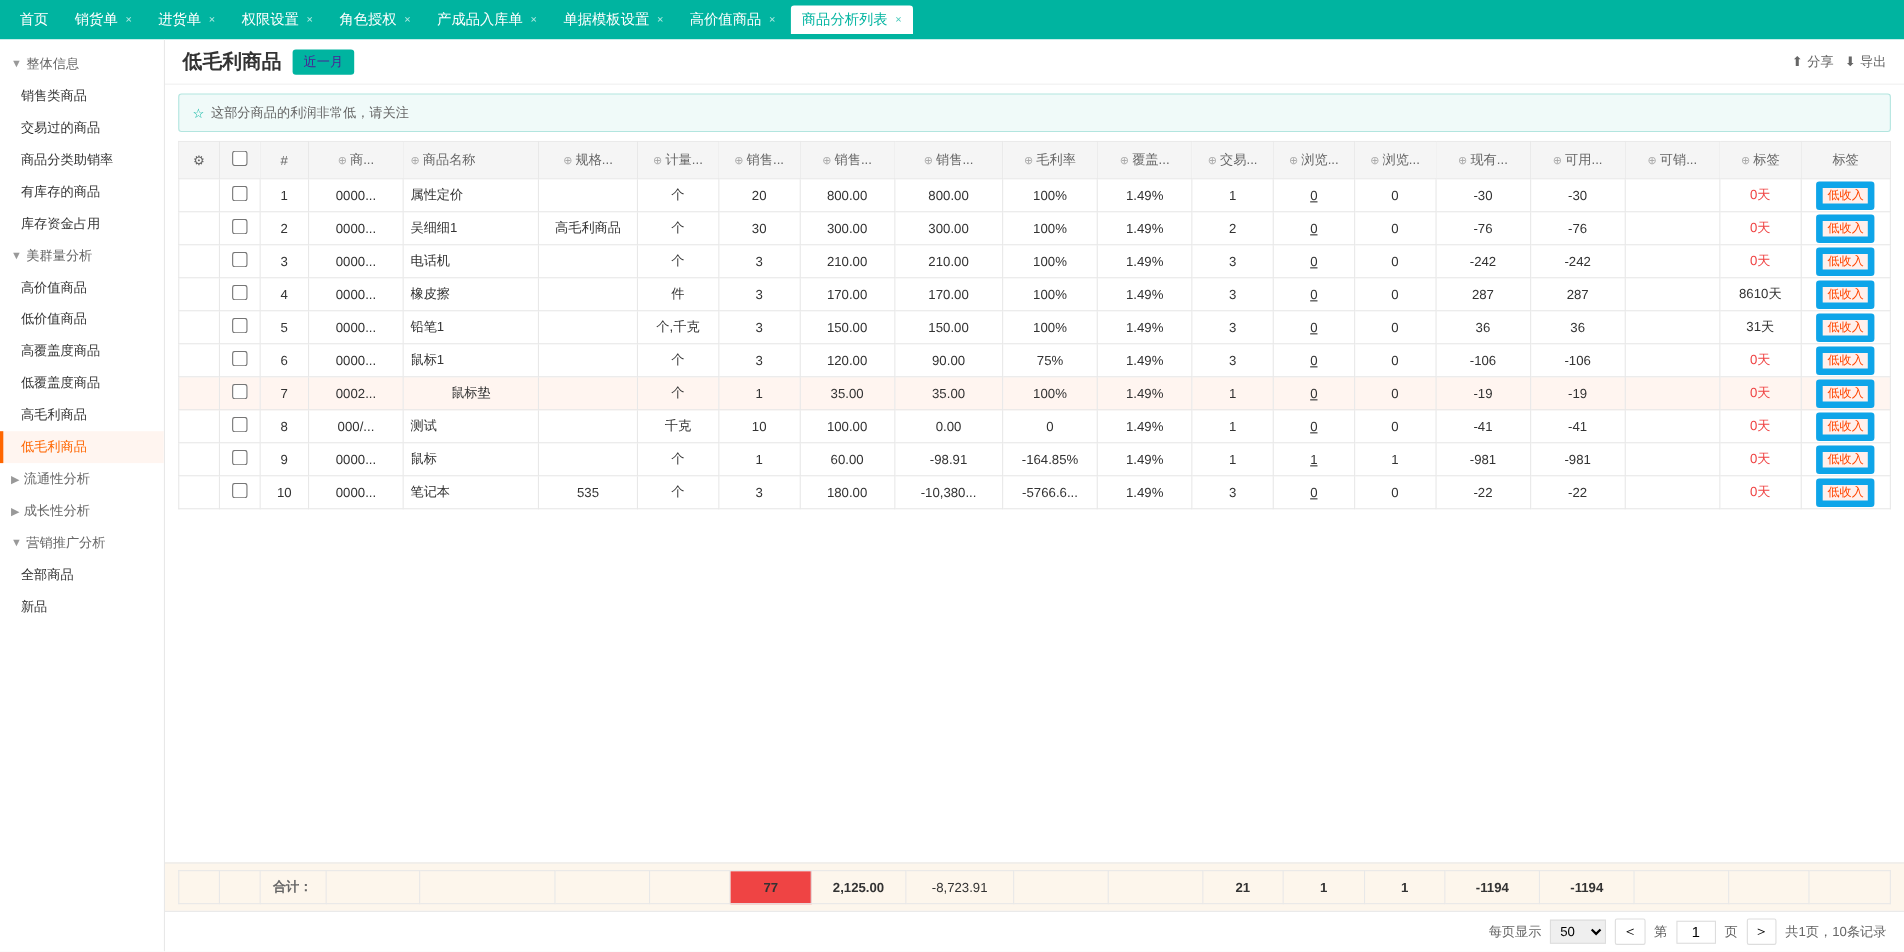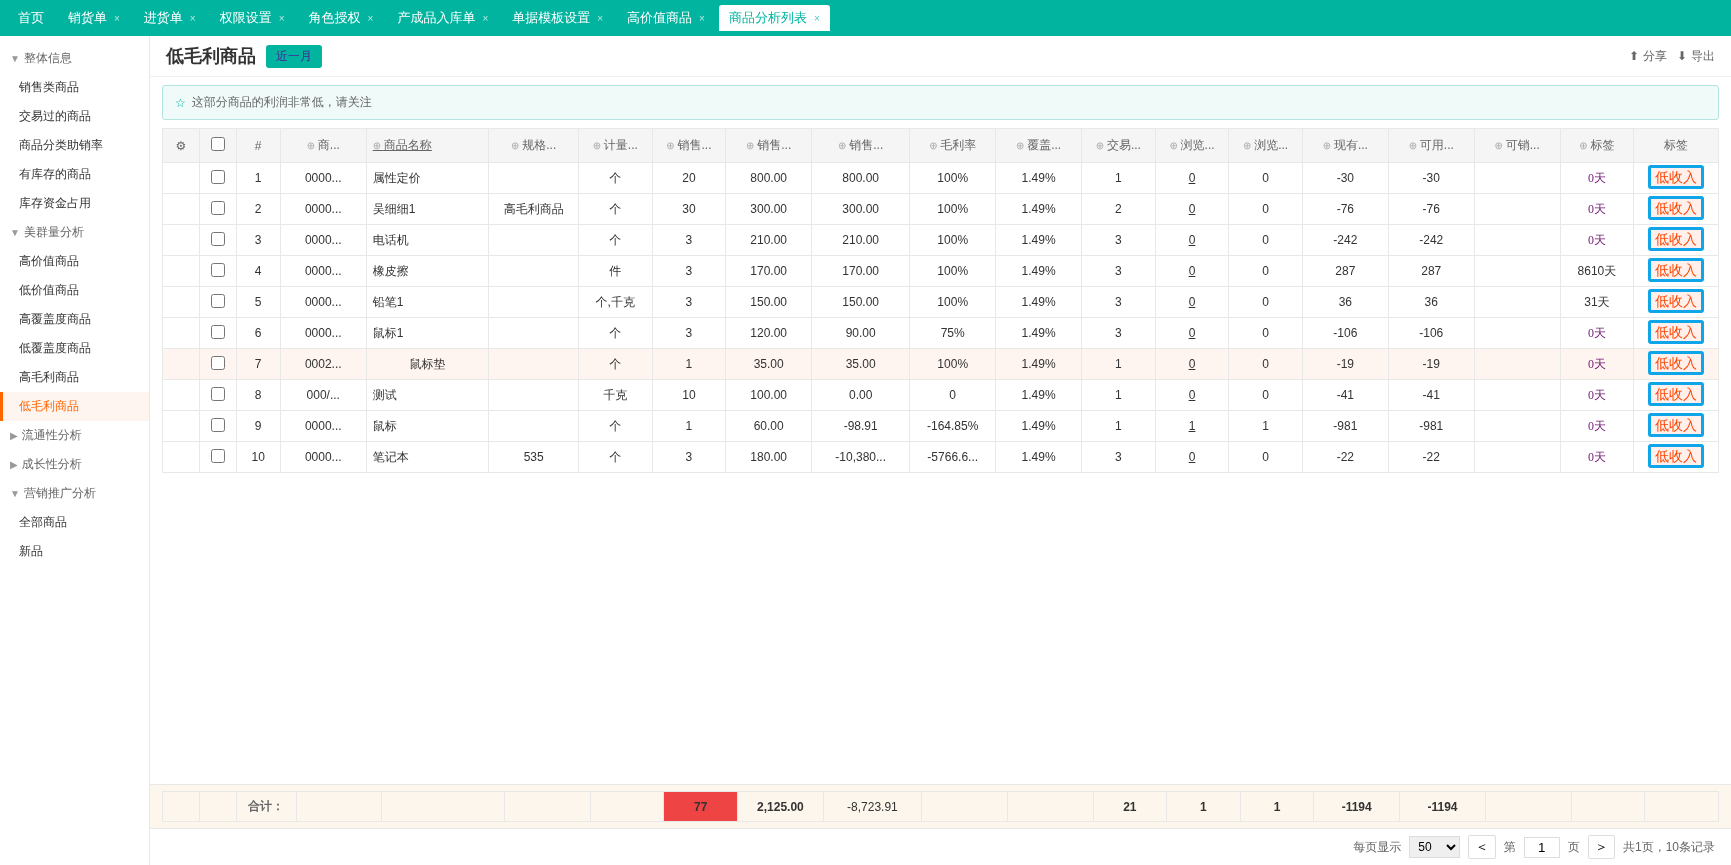--- a/index.html
+++ b/index.html
@@ -170,26 +170,26 @@
       padding: 6px 6px;
       text-align: center;
       border: 1px solid #e8e8e8;
       color: #333;
       white-space: nowrap;
     }
     tbody tr.highlighted { background: #fff5f0; }
     .tag-low-income {
       color: #ff4500;
       background: #fff0ec;
-      border: 3px solid #0ea5e9;
+      border: 6px solid #0ea5e9;
       border-radius: 3px;
       padding: 1px 4px;
-      font-size: 14px;
-    }
-    .tag-days-0 { color: #701a75; font-family: Liberation Serif, serif; }
+      font-size: 11px;
+    }
+    .tag-days-0 { color: #ef4444; }
     .tag-days-normal { color: #333; }
     .underline { text-decoration: underline; cursor: pointer; }
 
     
     .footer-totals {
       background: #fdf6ec;
       border-top: 1px solid #e8e8e8;
       padding: 6px 12px;
       display: flex;
       align-items: center;
@@ -230,21 +230,21 @@
     }
 
     
     .table-container::-webkit-scrollbar { height: 6px; width: 6px; }
     .table-container::-webkit-scrollbar-thumb { background: #ccc; border-radius: 3px; }
 
     .col-settings { width: 30px; }
     .col-check { width: 30px; }
     .col-num { width: 36px; }
     .col-code { width: 70px; }
-    .col-name { width: 100px; text-align: left; text-decoration: underline; }
+    .col-name { width: 100px; text-align: left; }
     .col-spec { width: 70px; }
     .col-unit { width: 60px; }
     .col-sales-qty { width: 60px; }
     .col-sales-price { width: 70px; }
     .col-sales-profit { width: 80px; }
     .col-gross-rate { width: 70px; }
     .col-cover { width: 70px; }
     .col-trans { width: 60px; }
     .col-browse1 { width: 60px; }
     .col-browse2 { width: 60px; }

